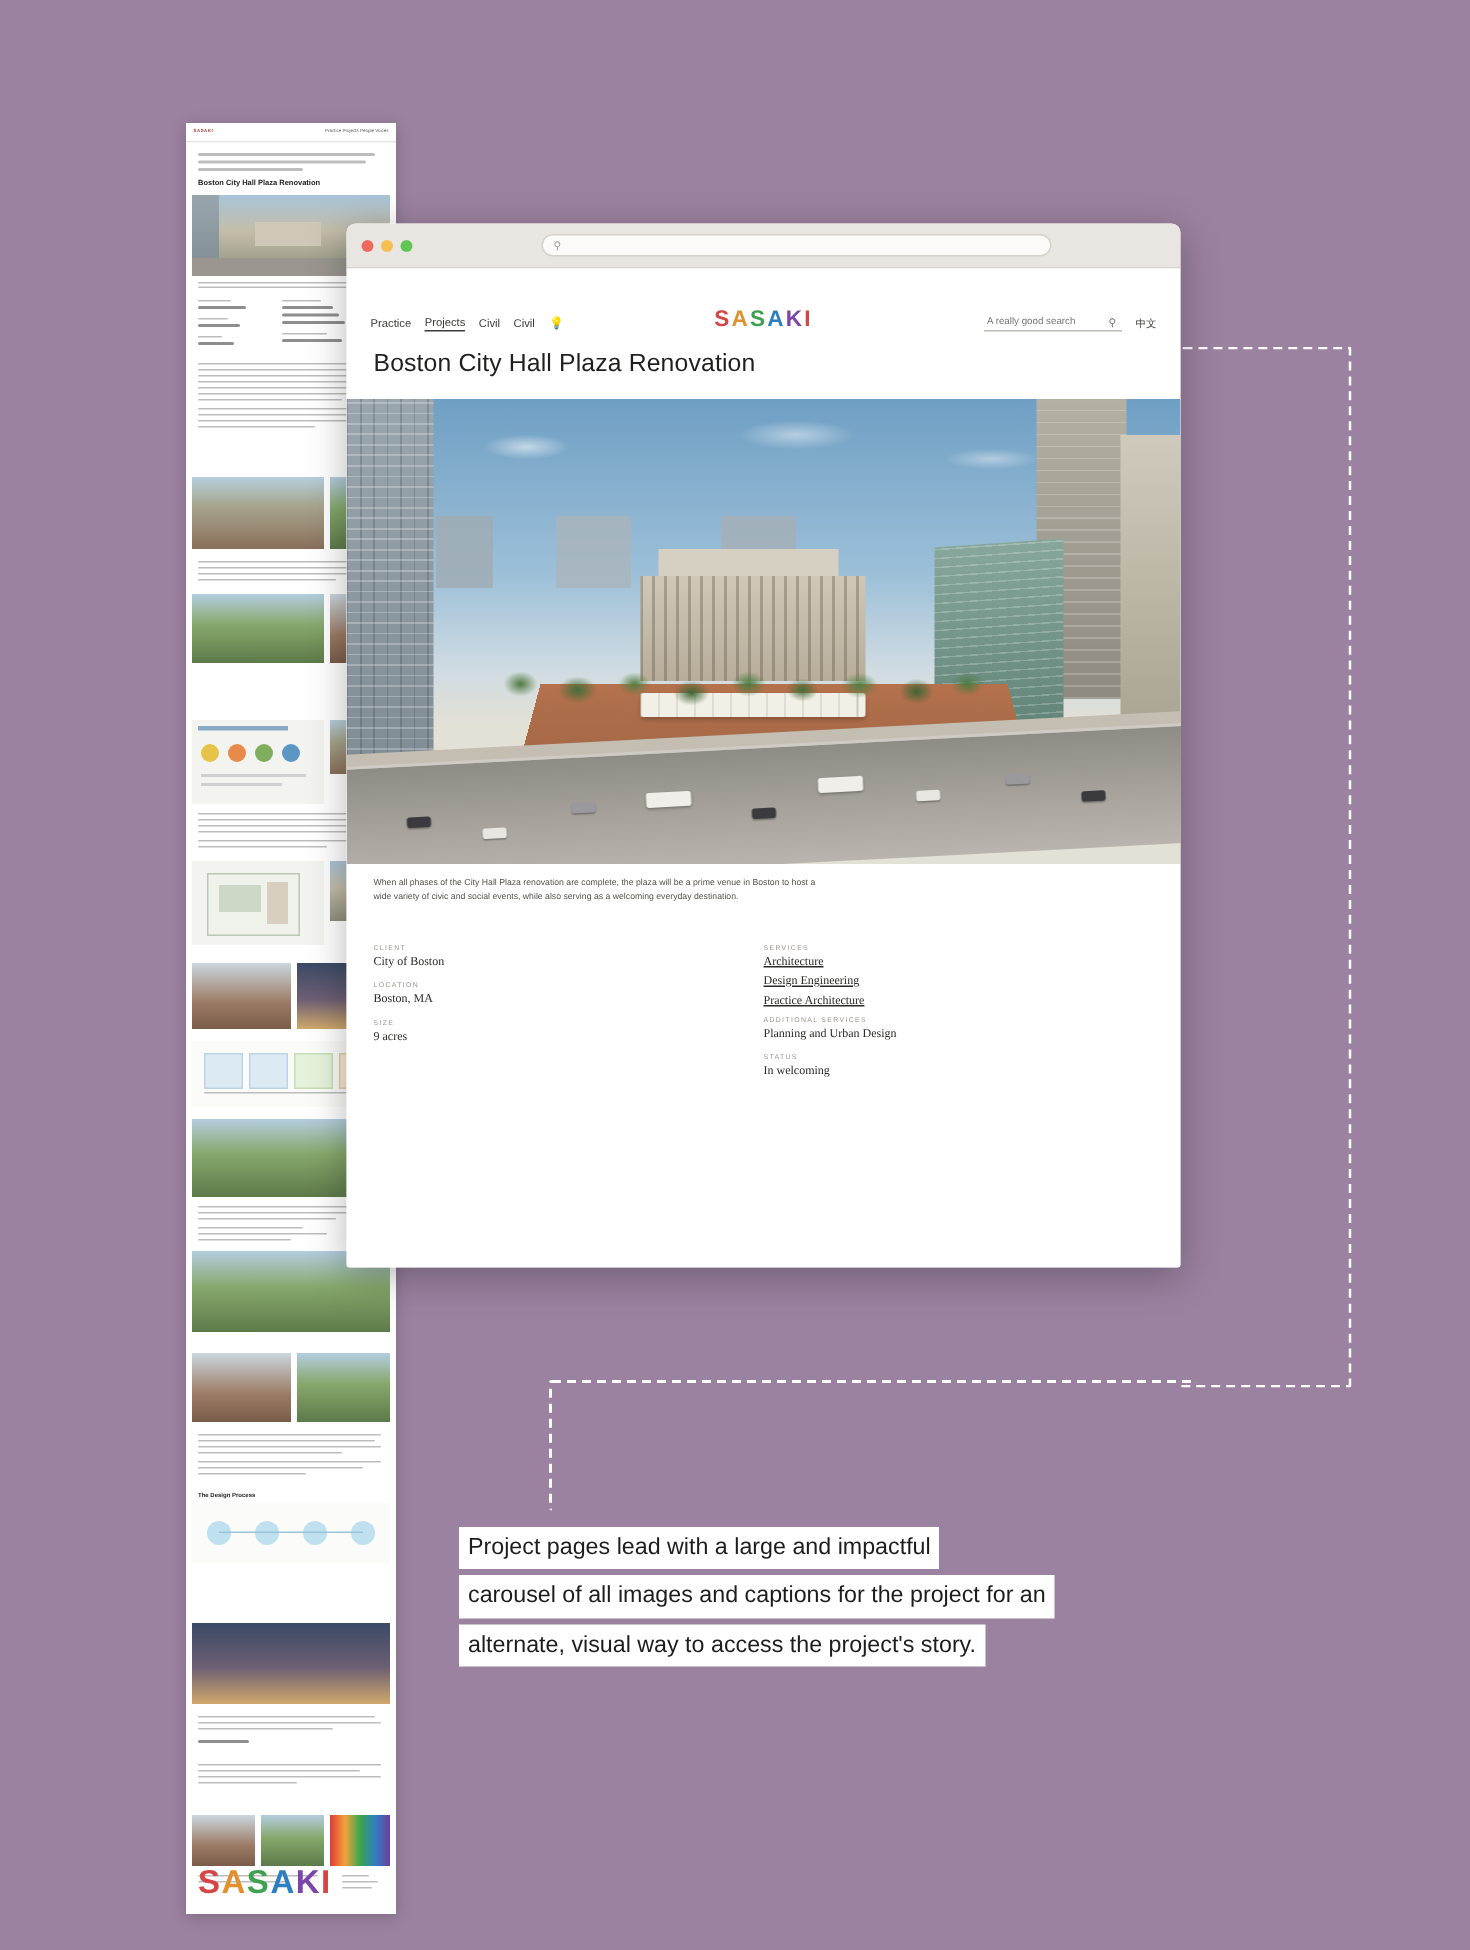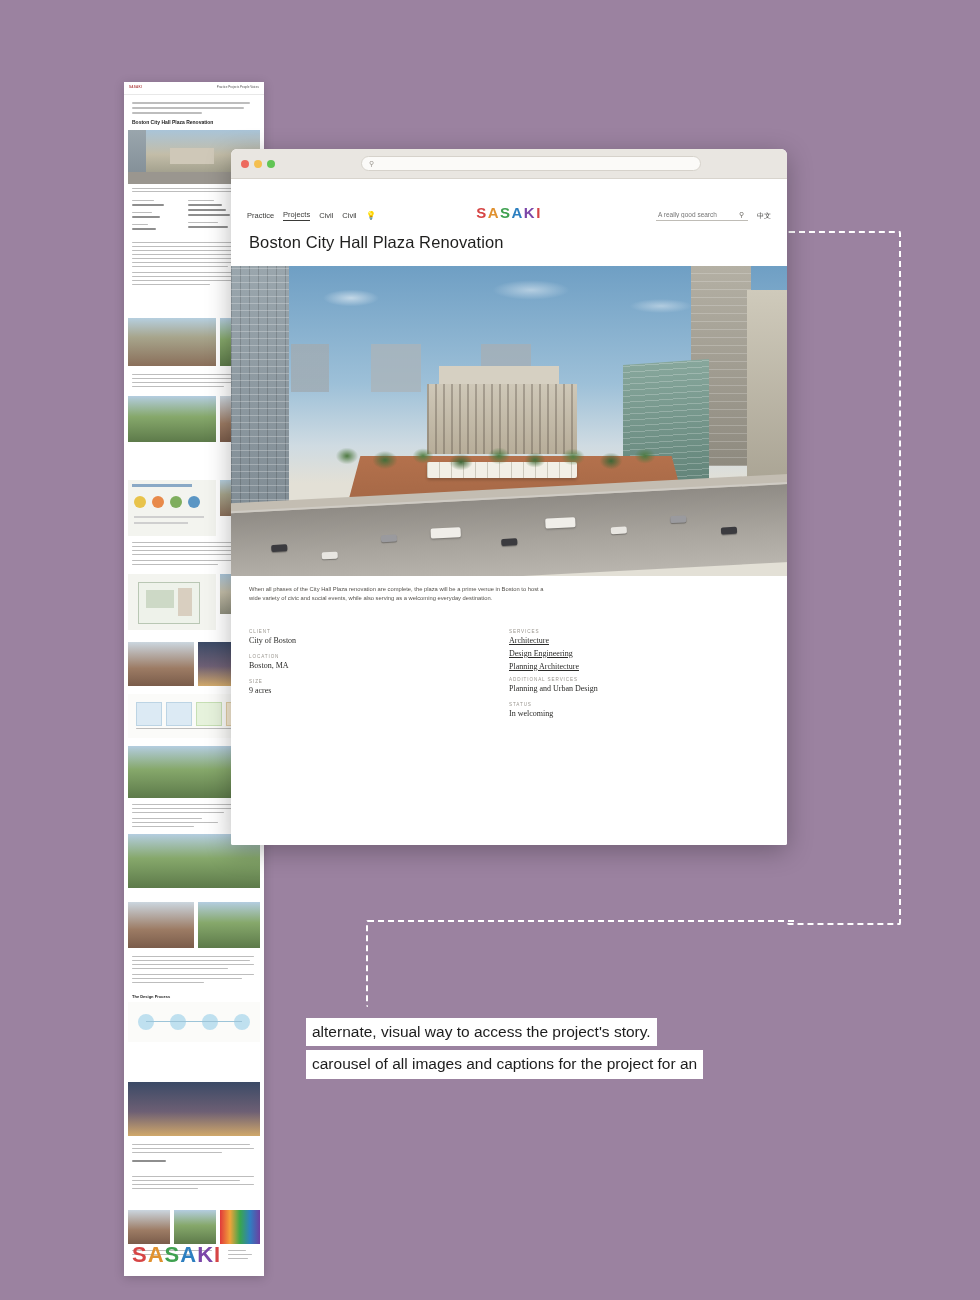--- a/index.html
+++ b/index.html
@@ -636,27 +636,28 @@
         <div class="meta-value">City of Boston</div>
         <div class="meta-label">LOCATION</div>
         <div class="meta-value">Boston, MA</div>
         <div class="meta-label">SIZE</div>
         <div class="meta-value">9 acres</div>
       </div>
       <div class="meta-col">
         <div class="meta-label">SERVICES</div>
         <a class="meta-link">Architecture</a>
         <a class="meta-link">Design Engineering</a>
-        <a class="meta-link">Planning Architecture</a>
+        <a class="meta-link">Practice Architecture</a>
         <div class="meta-label" style="margin-top:6px;">ADDITIONAL SERVICES</div>
         <div class="meta-value">Planning and Urban Design</div>
         <div class="meta-label">STATUS</div>
         <div class="meta-value">In welcoming</div>
       </div>
     </div>
 
   </div>
 </div>
 
 <div class="callout">
+  <div><span class="line">Project pages lead with a large and impactful</span></div>
+  <div><span class="line">carousel of all images and captions for the project for an</span></div>
   <div><span class="line">alternate, visual way to access the project's story.</span></div>
-  <div><span class="line">carousel of all images and captions for the project for an</span></div>
 </div>
 
 </body></html>

